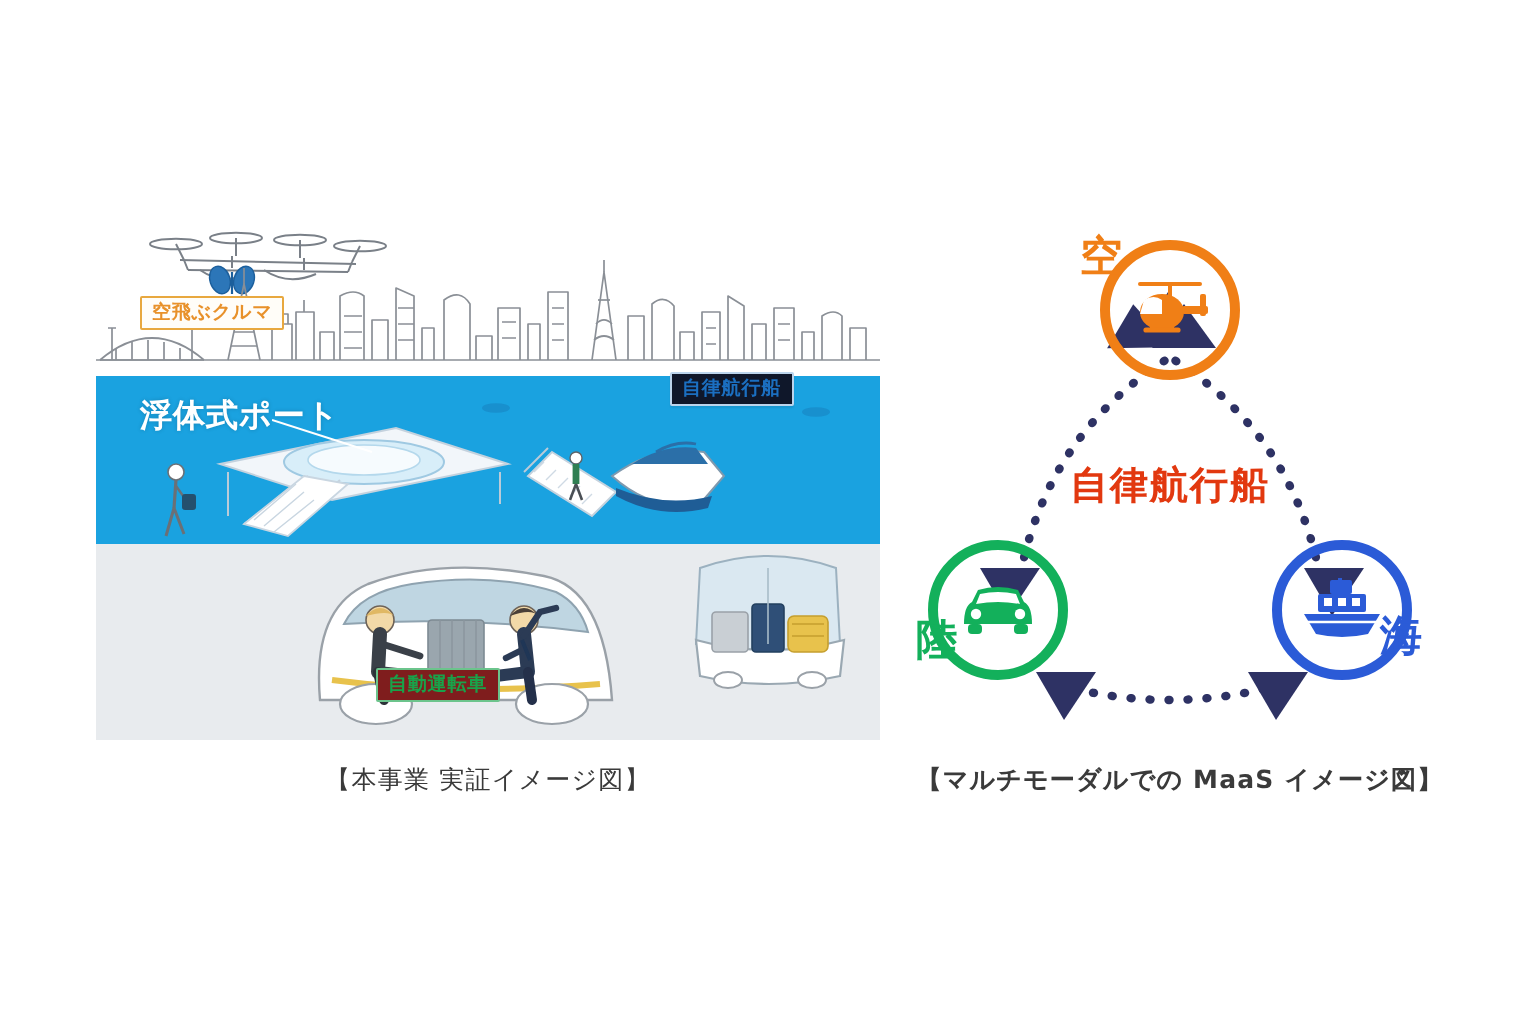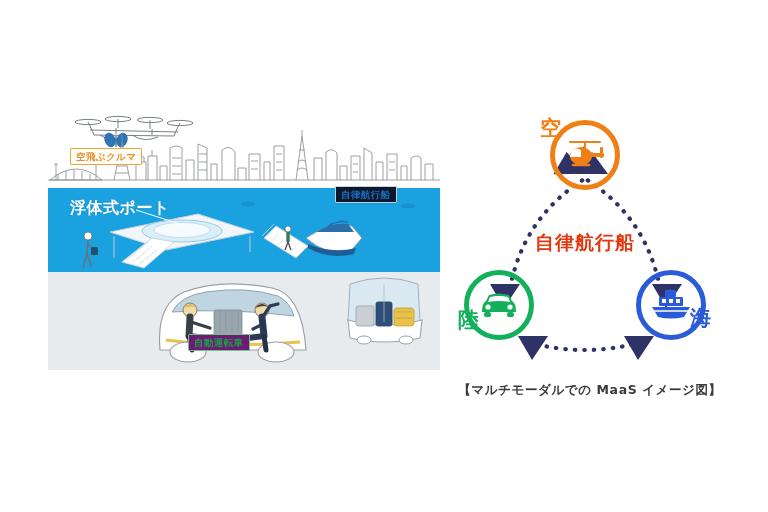--- a/index.html
+++ b/index.html
@@ -21,21 +21,21 @@
 
   
   .chip{
     position:absolute;border:1.2px solid;background:#fff;
     font-size:9.5px;font-weight:bold;letter-spacing:.4px;
     padding:2.5px 5px;line-height:1;white-space:nowrap;border-radius:1px;
   }
   .chip-air{left:22px;top:36px;color:#E8912A;border-color:#E8A83F;background:#FFFDF8;}
   .chip-ship{left:287px;top:74px;color:#1B6FC1;border-color:#BBD4EC;background:#0f172a;
              box-shadow:0 1px 1px rgba(0,0,0,.07);}
-  .chip-car{left:140px;top:222px;color:#19A24A;border-color:#6CC48C;background:#701a75;}
+  .chip-car{left:140px;top:222px;color:#19A24A;border-color:#6CC48C;background:#7f1d1d;}
   .label-port{
     position:absolute;left:22px;top:86px;color:#ffffff;font-weight:bold;
     font-size:16px;letter-spacing:.5px;white-space:nowrap;
     text-shadow:0 0 2px rgba(0,0,0,.18);
   }
   .leader{position:absolute;left:88px;top:96px;width:54px;height:20px;}
 
   .cap{
     position:absolute;text-align:center;font-size:12.5px;color:#3A3A3A;
     letter-spacing:.6px;white-space:nowrap;font-family:"DejaVu Sans","Liberation Sans",sans-serif;
@@ -253,20 +253,21 @@
     <svg class="leader" viewBox="0 0 54 20">
       <path d="M0 2 L50 18" stroke="#FFFFFF" stroke-width="1" fill="none"></path>
     </svg>
 
     <div class="chip chip-air">空飛ぶクルマ</div>
     <div class="label-port">浮体式ポート</div>
     <div class="chip chip-ship">自律航行船</div>
     <div class="chip chip-car">自動運転車</div>
   </div>
 
+  <div class="cap cap-left">【本事業  実証イメージ図】</div>
 
   <div class="fig-right">
 
     <svg class="arcs" viewBox="0 0 258 258">
       <g stroke="#2E3264" stroke-width="4.2" stroke-linecap="round" stroke-dasharray="0.5 9" fill="none">
         <path d="M54 176 q14 -72 76 -110"></path>
         <path d="M204 176 q-14 -72 -76 -110"></path>
         <path d="M72 230 q56 16 114 0"></path>
       </g>
       <g fill="#2E3264">

